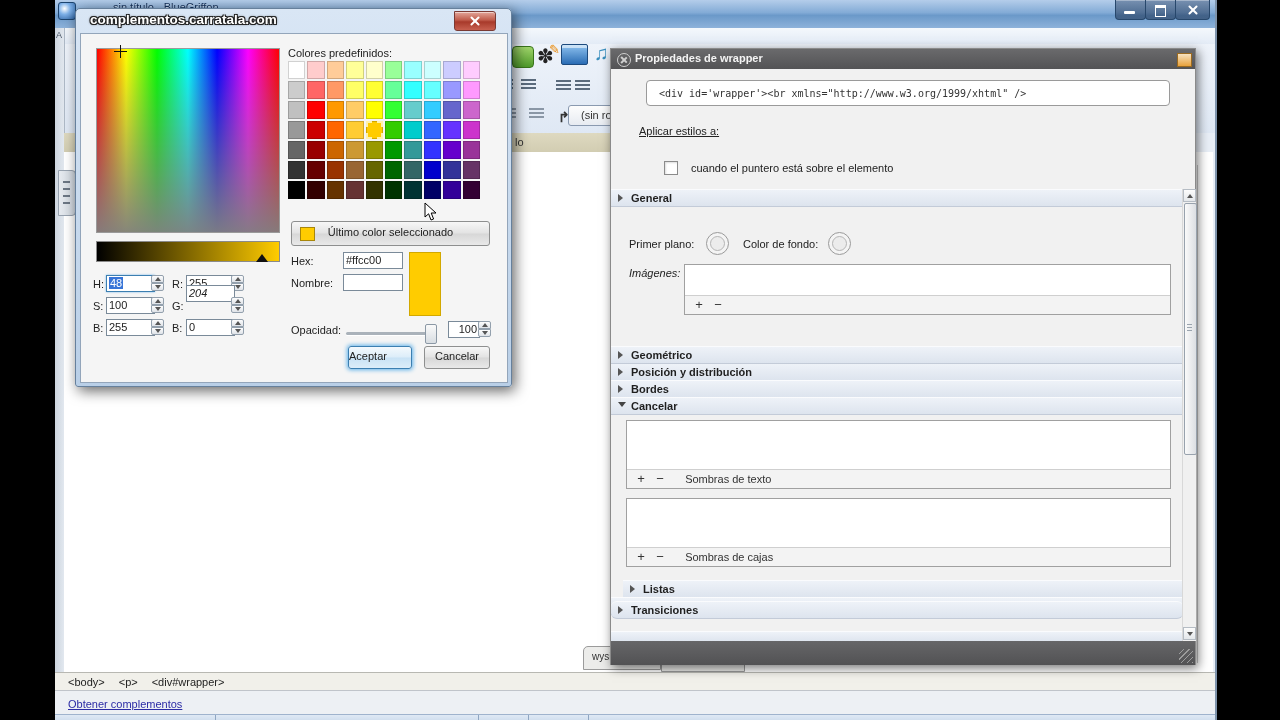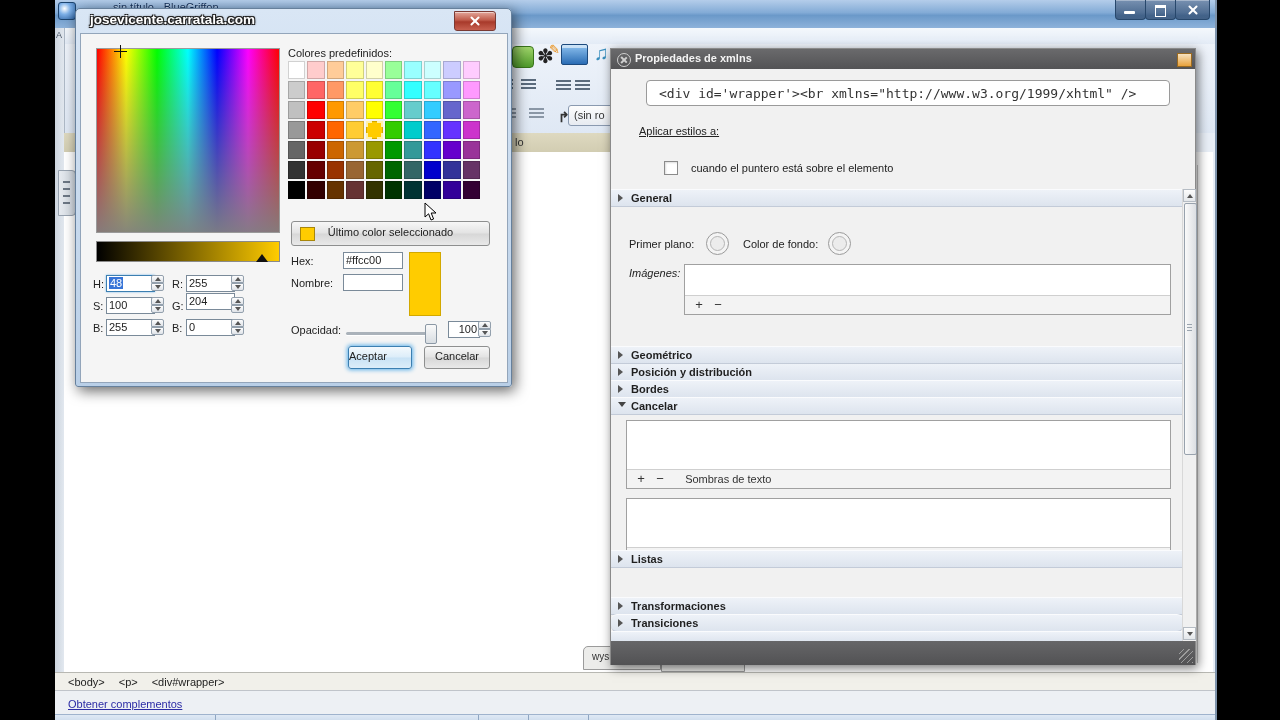--- a/index.html
+++ b/index.html
@@ -85,21 +85,21 @@
   #cancelbtn{left:348px;top:337px;width:64px;height:21px;line-height:19px;}
   
   #panel{left:610px;top:48px;width:586px;height:617px;background:#f1f1f1;border:1px solid #8a8a8a;
     box-shadow:2px 3px 10px rgba(0,0,0,.55);box-sizing:border-box;}
   #phead{left:0;top:0;width:584px;height:20px;background:linear-gradient(#6a6a6c,#535355);color:#f4f4f4;font-weight:bold;}
   #pclose{left:6px;top:4px;width:12px;height:12px;border:1px solid #cfcfcf;border-radius:50%;}
   #pclose::before,#pclose::after{content:"";position:absolute;left:5px;top:2px;width:1.5px;height:8px;background:#cfcfcf;}
   #pclose::before{transform:rotate(45deg);} #pclose::after{transform:rotate(-45deg);}
   #pdock{left:566px;top:4px;width:13px;height:12px;background:linear-gradient(#f7e2c0,#e8a23c);border:1px solid #9a6a20;}
   #codebox{left:35px;top:31px;width:524px;height:26px;background:#fff;border:1px solid #9a9a9a;border-radius:4px;
-    font-family:"DejaVu Sans Mono","Liberation Mono",monospace;font-size:13px;color:#333;line-height:26px;padding-left:12px;box-sizing:border-box;white-space:nowrap;overflow:hidden;}
+    font-family:"DejaVu Sans Mono","Liberation Mono",monospace;font-size:10px;color:#333;line-height:26px;padding-left:12px;box-sizing:border-box;white-space:nowrap;overflow:hidden;}
   #applycombo{left:28px;top:79px;width:234px;height:20px;background:linear-gradient(#f6f6f6,#e2e2e2 55%,#d5d5d5);
     border:1px solid #707070;border-radius:2px;line-height:18px;padding-left:6px;box-sizing:border-box;}
   .cbox{position:absolute;width:12px;height:12px;background:#fff;border:1px solid #8b8b8b;box-shadow:inset 1px 1px 2px #ddd;}
   .acc{position:absolute;left:0;width:572px;height:16px;background:linear-gradient(#eef2f8,#dde4ee);
     border-top:1px solid #fafbfd;border-bottom:1px solid #c3cbd8;box-sizing:content-box;}
   .acc .lbl{position:absolute;left:20px;top:2px;font-weight:bold;color:#1f1f1f;}
   .acc .ar{position:absolute;left:7px;top:4px;}
   .well{position:absolute;width:21px;height:21px;border:1px solid #9a9a9a;border-radius:50%;background:#f4f4f4;}
   .well::after{content:"";position:absolute;left:3px;top:3px;width:13px;height:13px;border:1px solid #b5b5b5;border-radius:50%;background:#ececec;}
   .listbox{position:absolute;background:#fff;border:1px solid #a0a0a0;}
@@ -147,21 +147,21 @@
          box-shadow:inset 0 3px 0 rgba(255,255,255,.55);"></div>
     <div class="abs" style="left:539px;top:42px;width:20px;height:24px;font-size:20px;color:#3a8fbe;">♫</div>
 
     <div class="abs linesicon" style="left:443px;top:79px;width:15px;height:12px;"></div>
     <div class="abs linesicon" style="left:466px;top:79px;width:15px;height:12px;"></div>
     <div class="abs linesicon" style="left:501px;top:80px;width:15px;height:12px;"></div>
     <div class="abs linesicon" style="left:520px;top:80px;width:15px;height:12px;"></div>
     <div class="abs linesicon-lt" style="left:446px;top:108px;width:15px;height:12px;"></div>
     <div class="abs linesicon-lt" style="left:474px;top:108px;width:15px;height:12px;"></div>
     <div class="abs" style="left:503px;top:109px;width:16px;height:16px;font-size:14px;font-weight:bold;color:#333;">↱</div>
-    <div class="abs" style="left:513px;top:105px;width:58px;height:21px;background:linear-gradient(#fdfdfd,#e7ebf1);border:1px solid #8a9ab0;border-radius:3px;line-height:19px;padding-left:5px;box-sizing:border-box;color:#333;overflow:hidden;">(sin ro</div>
+    <div class="abs" style="left:513px;top:105px;width:58px;height:21px;background:linear-gradient(#fdfdfd,#e7ebf1);border:1px solid #8a9ab0;border-radius:3px;line-height:19px;padding-left:12px;box-sizing:border-box;color:#333;overflow:hidden;">(sin ro</div>
 
     <div id="leftstrip" class="abs">
       <div class="abs" style="left:1px;top:2px;font-size:9px;color:#4a5666;">A</div>
     </div>
 
     <div id="beigebar" class="abs">
       <span class="abs" style="left:451px;top:3px;">lo</span>
     </div>
 
     <div id="docarea" class="abs"></div>
@@ -188,21 +188,21 @@
 
     <div id="taskbar" class="abs">
       <span class="tbmark" style="left:160px;"></span>
       <span class="tbmark" style="left:423px;"></span>
       <span class="tbmark" style="left:473px;"></span>
       <span class="tbmark" style="left:533px;"></span>
     </div>
   </div>
 
   <div id="dlg" class="abs" style="z-index:40;">
-    <div id="dlgtitle" class="abs">josevicente.carratala.com</div>
+    <div id="dlgtitle" class="abs">complementos.carratala.com</div>
     <div id="dlgclose" class="abs">
         <span class="glyph-x"></span>
       </div>
     <div id="dlgbody" class="abs"></div>
 
     <div id="hsquare" class="abs"></div>
     <div id="crosshair" class="abs"></div>
     <div id="hbar" class="abs"></div>
     <div id="hbarmark" class="abs"></div>
 
@@ -241,21 +241,21 @@
     <div class="fld" style="left:110px;top:266px;width:43px;"><span>255</span></div>
     <div class="spin" style="left:155px;top:266px;">
       <span class="sb up">
           <i class="tri-u-s"></i>
         </span>
       <span class="sb dn">
           <i class="tri-d-s"></i>
         </span>
     </div>
     <span class="abs fldlbl" style="left:96px;top:291px;">G:</span>
-    <div class="fld" style="left:110px;top:284px;width:43px;"><span>204</span></div>
+    <div class="fld" style="left:110px;top:276px;width:43px;font-style:italic;"><span>204</span></div>
     <div class="spin" style="left:155px;top:288px;">
       <span class="sb up">
           <i class="tri-u-s"></i>
         </span>
       <span class="sb dn">
           <i class="tri-d-s"></i>
         </span>
     </div>
     <span class="abs fldlbl" style="left:96px;top:313px;">B:</span>
     <div class="fld" style="left:110px;top:310px;width:43px;"><span>0</span></div>
@@ -366,21 +366,21 @@
         </span>
     </div>
 
     <div id="acceptbtn" class="abs" style2="">Aceptar</div>
     <div id="cancelbtn" class="btn7 abs">Cancelar</div>
   </div>
 
   <div id="panel" class="abs" style="z-index:30;">
     <div id="phead" class="abs">
       <span id="pclose" class="abs"></span>
-      <span class="abs" style="left:24px;top:3px;">Propiedades de xmlns</span>
+      <span class="abs" style="left:24px;top:3px;">Propiedades de wrapper</span>
       <span id="pdock" class="abs"></span>
     </div>
 
     <div id="codebox" class="abs">&lt;div id='wrapper'&gt;&lt;br xmlns="http://www.w3.org/1999/xhtml" /&gt;</div>
     <span class="abs" style="left:28px;top:76px;text-decoration:underline;">Aplicar estilos a:</span>
     <span class="cbox" style="left:53px;top:112px;"></span>
     <span class="abs" style="left:80px;top:113px;">cuando el puntero está sobre el elemento</span>
 
     <div class="acc" style="top:140px;">
         <i class="ar tri-r"></i>
@@ -424,29 +424,29 @@
       </div>
     </div>
     <div class="listbox" style="left:15px;top:449px;width:543px;height:67px;">
       <div class="listfoot">
         <span class="pm" style="margin-left:6px;">+</span>
         <span class="pm">−</span>
         <span style="margin-left:14px;color:#333;">Sombras de cajas</span>
       </div>
     </div>
 
-    <div class="acc" style="top:501px;">
+    <div class="acc" style="top:531px;margin-left:12px;">
         <i class="ar tri-r"></i>
         <span class="lbl">Listas</span>
       </div>
     <div class="acc" style="top:548px;">
         <i class="ar tri-r"></i>
         <span class="lbl">Transformaciones</span>
       </div>
-    <div class="acc" style="top:565px;border-radius:6px;">
+    <div class="acc" style="top:552px;border-radius:6px;">
         <i class="ar tri-r"></i>
         <span class="lbl">Transiciones</span>
       </div>
     <div class="acc" style="top:582px;height:10px;"></div>
 
     <div id="pscroll" class="abs">
       <span class="sarrow" style="top:0;">
           <i class="tri-u-s"></i>
         </span>
       <span class="sarrow" style="top:438px;">

